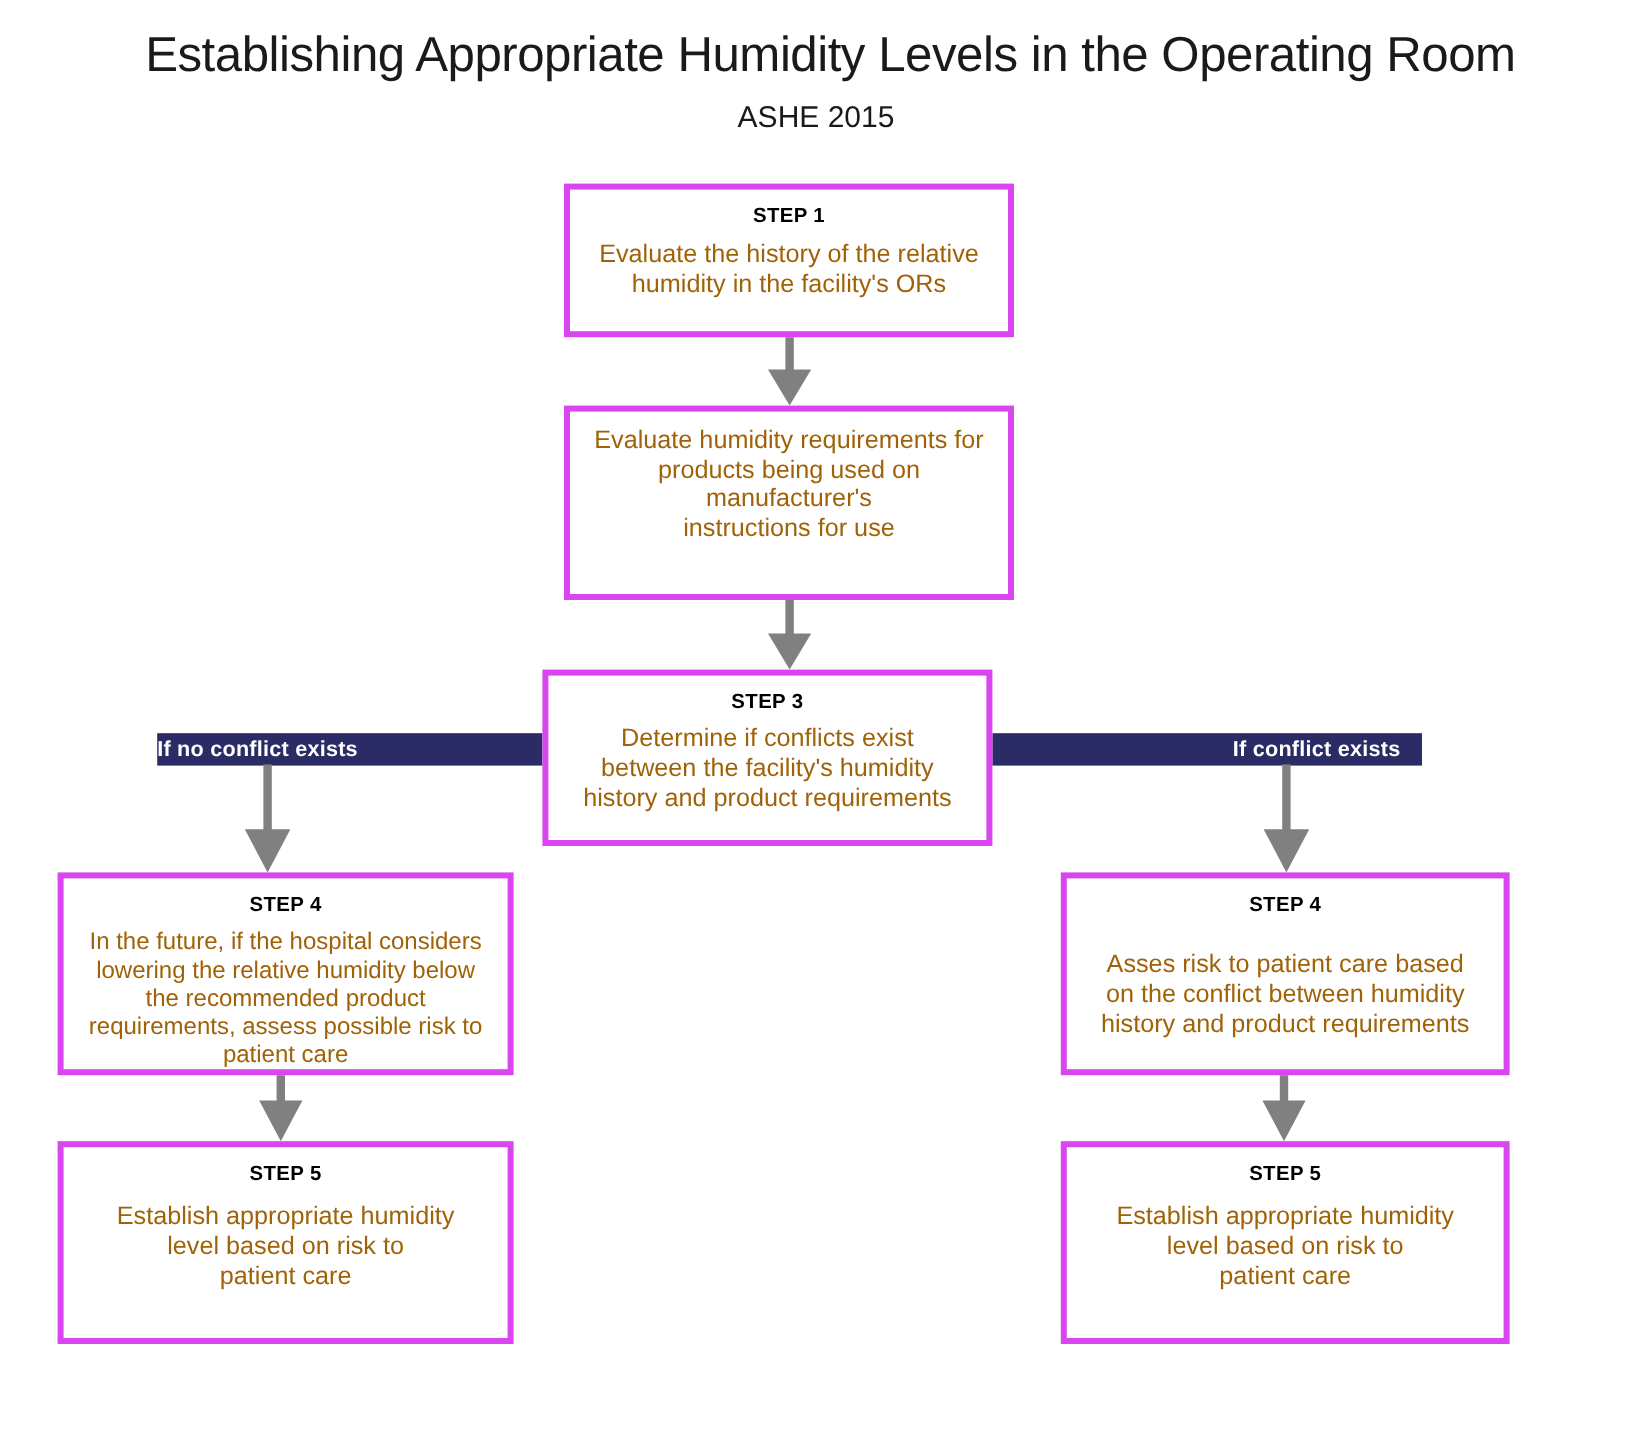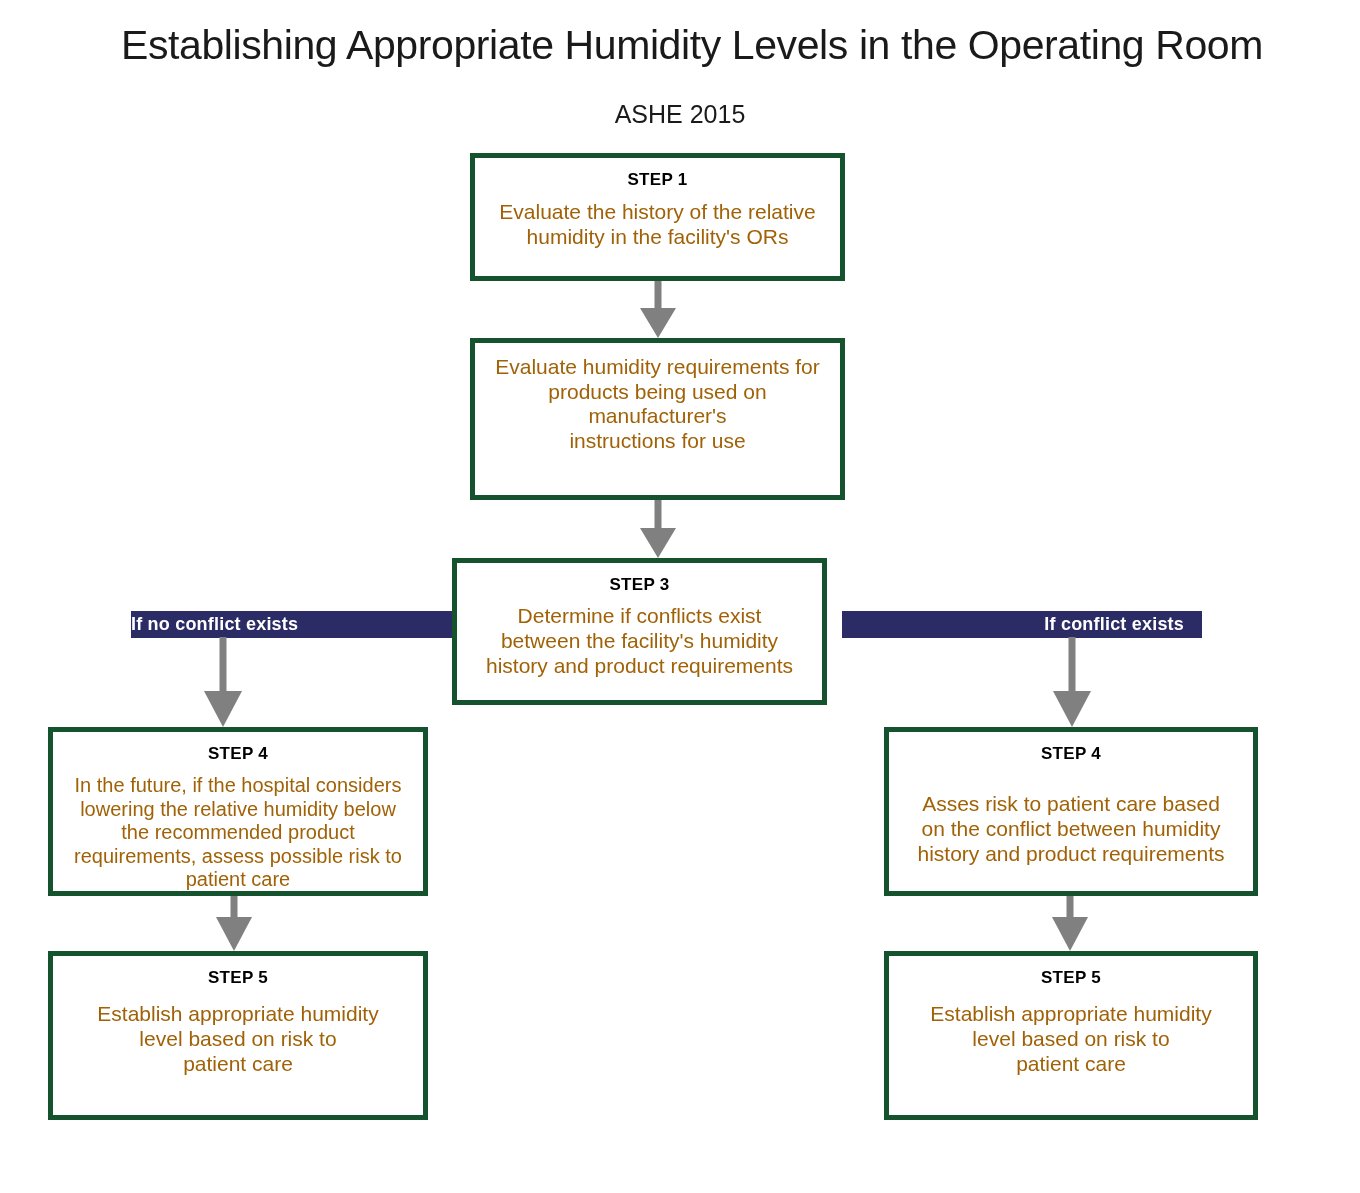--- a/index.html
+++ b/index.html
@@ -25,34 +25,34 @@
     text-align: center;
     font-size: 41px;
     font-weight: 400;
     letter-spacing: -0.4px;
     white-space: nowrap;
     color: #1a1a1a;
   }
   #chart-subtitle {
     position: absolute;
     left: 0;
-    top: 100px;
+    top: 84px;
     width: 1360px;
     text-align: center;
     font-size: 25px;
     font-weight: 400;
     color: #1a1a1a;
   }
 
   
   .step-box {
     position: absolute;
     box-sizing: border-box;
     background: #ffffff;
-    border: 5px solid #14532d;
+    border: 5px solid #d946ef;
     padding: 12px 10px 10px 10px;
     text-align: center;
   }
   .step-label {
     font-size: 17px;
     font-weight: bold;
     letter-spacing: 0.3px;
     line-height: 1.2;
     margin: 0 0 10px 0;
     color: #000000;
@@ -92,21 +92,21 @@
     line-height: 27px;
     letter-spacing: 0.2px;
   }
   #branch-bar-left {
     left: 131px;
     top: 611px;
     width: 344px;
     text-align: left;
   }
   #branch-bar-right {
-    left: 842px;
+    left: 825px;
     top: 611px;
     width: 360px;
     text-align: right;
     padding-right: 18px;
   }
 
   
   .arrow {
     position: absolute;
   }

